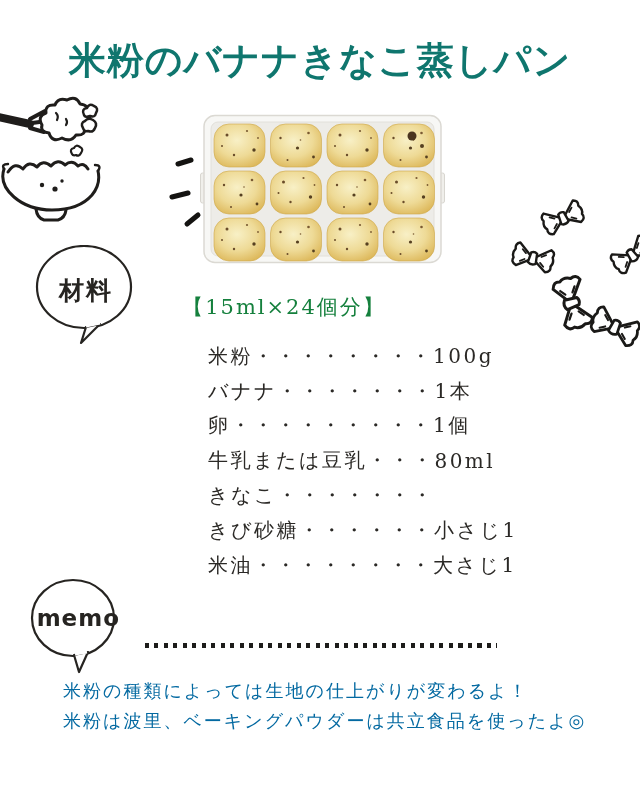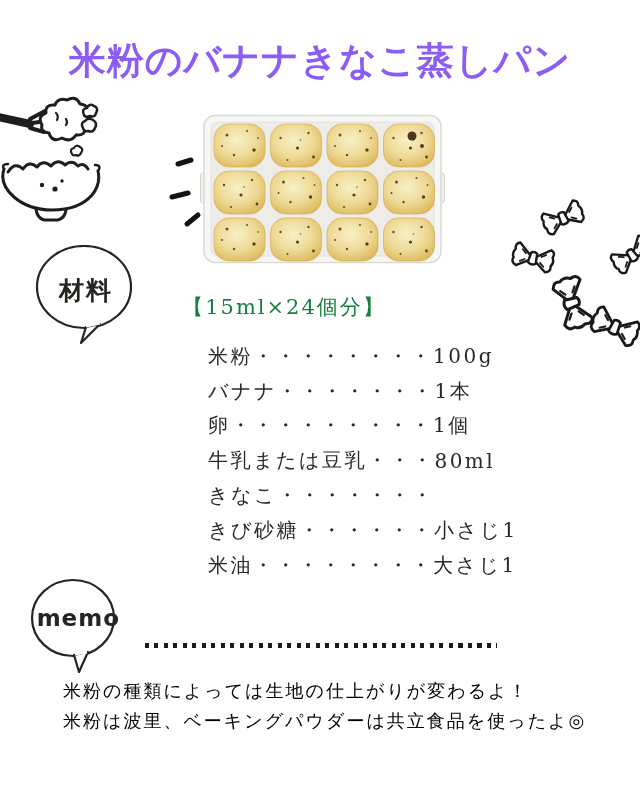--- a/index.html
+++ b/index.html
@@ -7,21 +7,21 @@
     width:640px;height:800px;position:relative;overflow:hidden;
     background:#ffffff;
     font-family:"DejaVu Sans",sans-serif;
     color:#2b2926;
   }
   .abs{position:absolute;}
   
   .title{
     top:30px;left:0;width:640px;height:62px;
     display:flex;align-items:center;justify-content:center;
-    font-size:37px;font-weight:900;letter-spacing:1px;color:#8b5cf6;
+    font-size:37px;font-weight:900;letter-spacing:1px;color:#0f766e;
     font-family:"DejaVu Sans",sans-serif;
   }
   
   .bubble-label{
     position:absolute;width:100%;text-align:center;
     font-weight:900;color:#262421;
   }
   
   .serving{
     top:293px;left:0;width:568px;text-align:center;
@@ -37,21 +37,21 @@
   .ing-row{height:34.8px;display:flex;align-items:center;white-space:nowrap;margin-left:38px;}
   
   .dotted{
     top:643px;left:145px;width:352px;height:5px;
     background:repeating-linear-gradient(90deg,#1d1c1a 0 4px,transparent 4px 9.5px);
   }
   
   .memo-text{
     top:676px;left:63px;width:565px;
     font-family:"DejaVu Serif",serif;
-    font-size:18px;line-height:29.5px;letter-spacing:2px;color:#000000;
+    font-size:18px;line-height:29.5px;letter-spacing:2px;color:#0369a1;
     white-space:nowrap;
   }
   svg{display:block;}
   .doodle-stroke{fill:none;stroke:#1f1d1b;stroke-width:3;stroke-linecap:round;stroke-linejoin:round;}
 </style>
 </head>
 <body>
 
 <div class="abs title">米粉のバナナきなこ蒸しパン</div>
 

